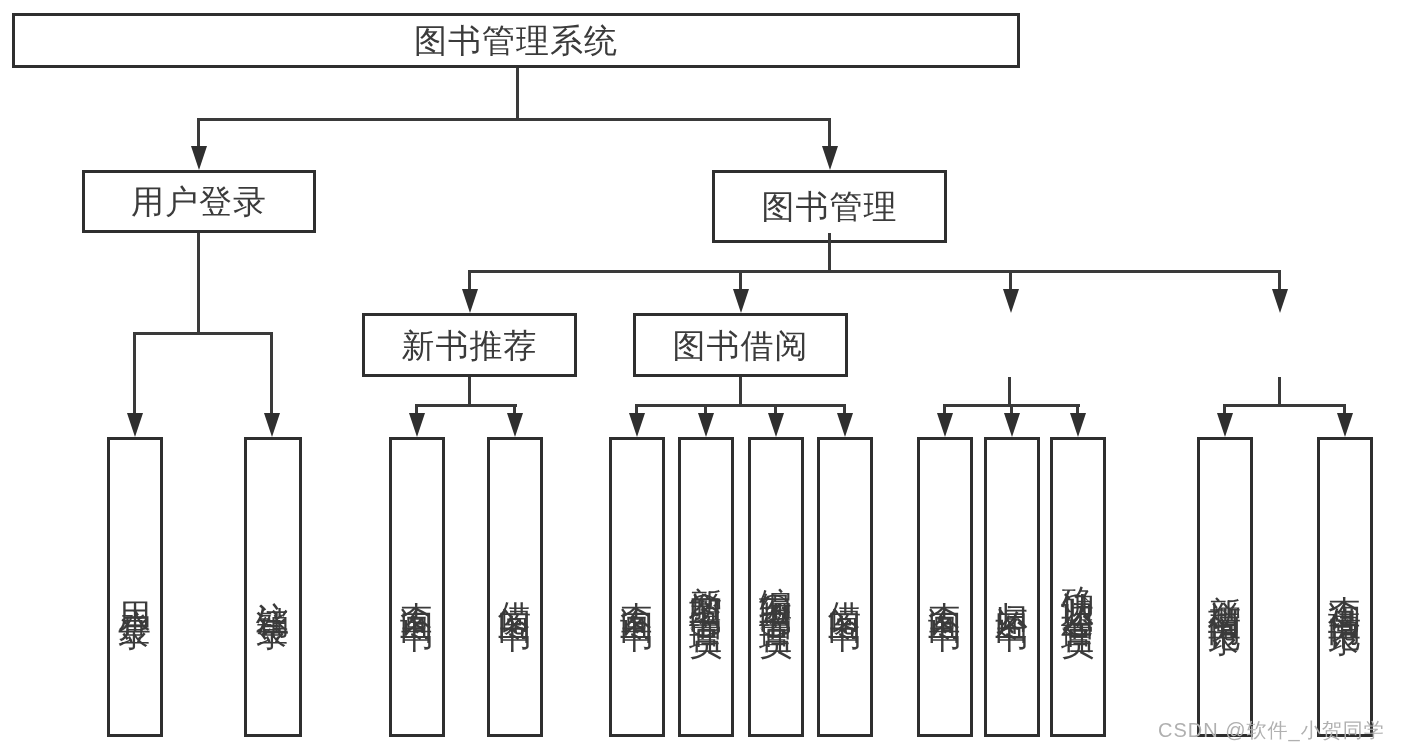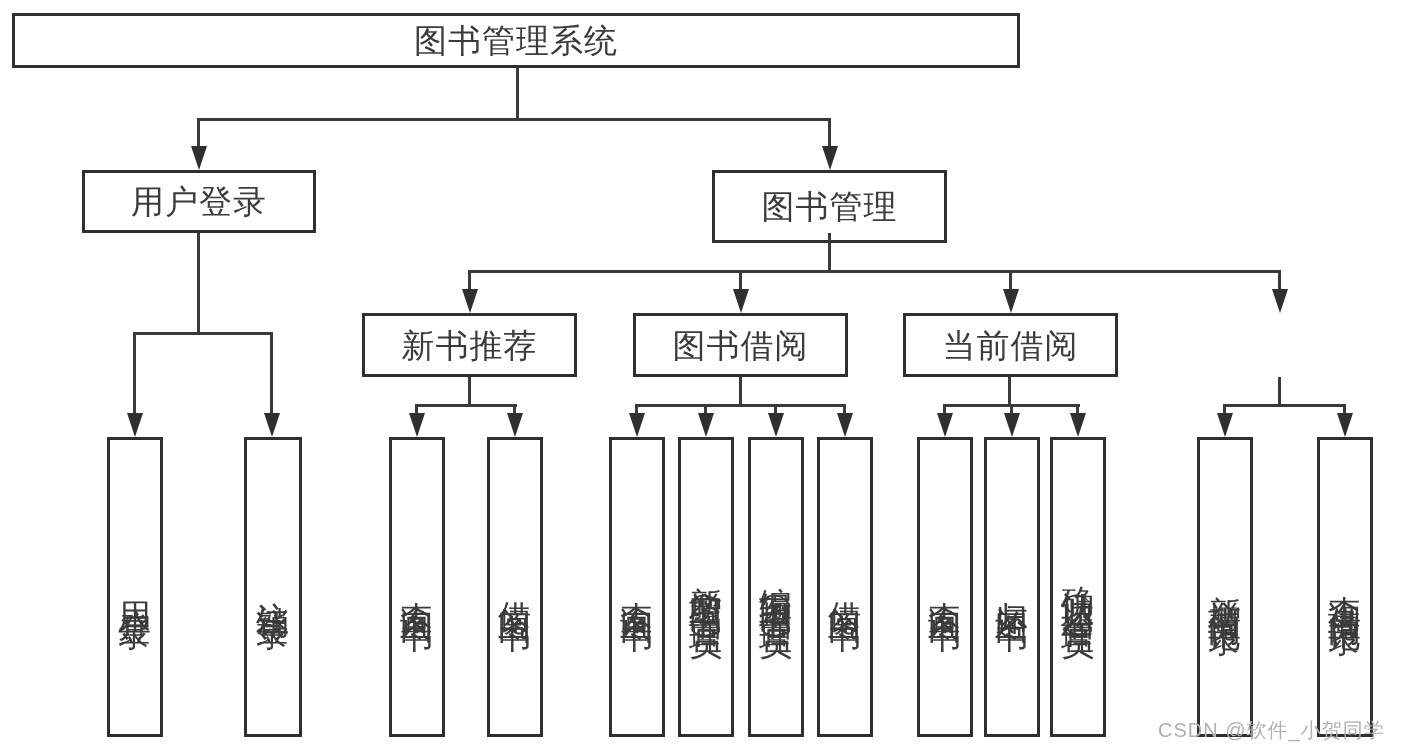--- a/index.html
+++ b/index.html
@@ -88,23 +88,20 @@
   <div class="arrow" style="left:1003px; top:289px"></div>
   <div class="vl" style="left:1278px; top:270px; width:3px; height:20px"></div>
   <div class="arrow" style="left:1272px; top:289px"></div>
 
   <div class="node branch" style="left:362px; top:313px; width:215px; height:64px">
     <span>新书推荐</span>
   </div>
   <div class="node branch" style="left:633px; top:313px; width:215px; height:64px">
     <span>图书借阅</span>
   </div>
-  <div class="node branch" style="left:903px; top:313px; width:215px; height:64px">
-    <span>当前借阅</span>
-  </div>
 
   <div class="vl" style="left:468px; top:377px; width:3px; height:30px"></div>
   <div class="hl" style="left:415px; top:404px; width:102px; height:3px"></div>
   <div class="vl" style="left:415px; top:404px; width:3px; height:10px"></div>
   <div class="arrow" style="left:409px; top:413px"></div>
   <div class="vl" style="left:513px; top:404px; width:3px; height:10px"></div>
   <div class="arrow" style="left:507px; top:413px"></div>
 
   <div class="vl" style="left:739px; top:377px; width:3px; height:30px"></div>
   <div class="hl" style="left:635px; top:404px; width:211px; height:3px"></div>

